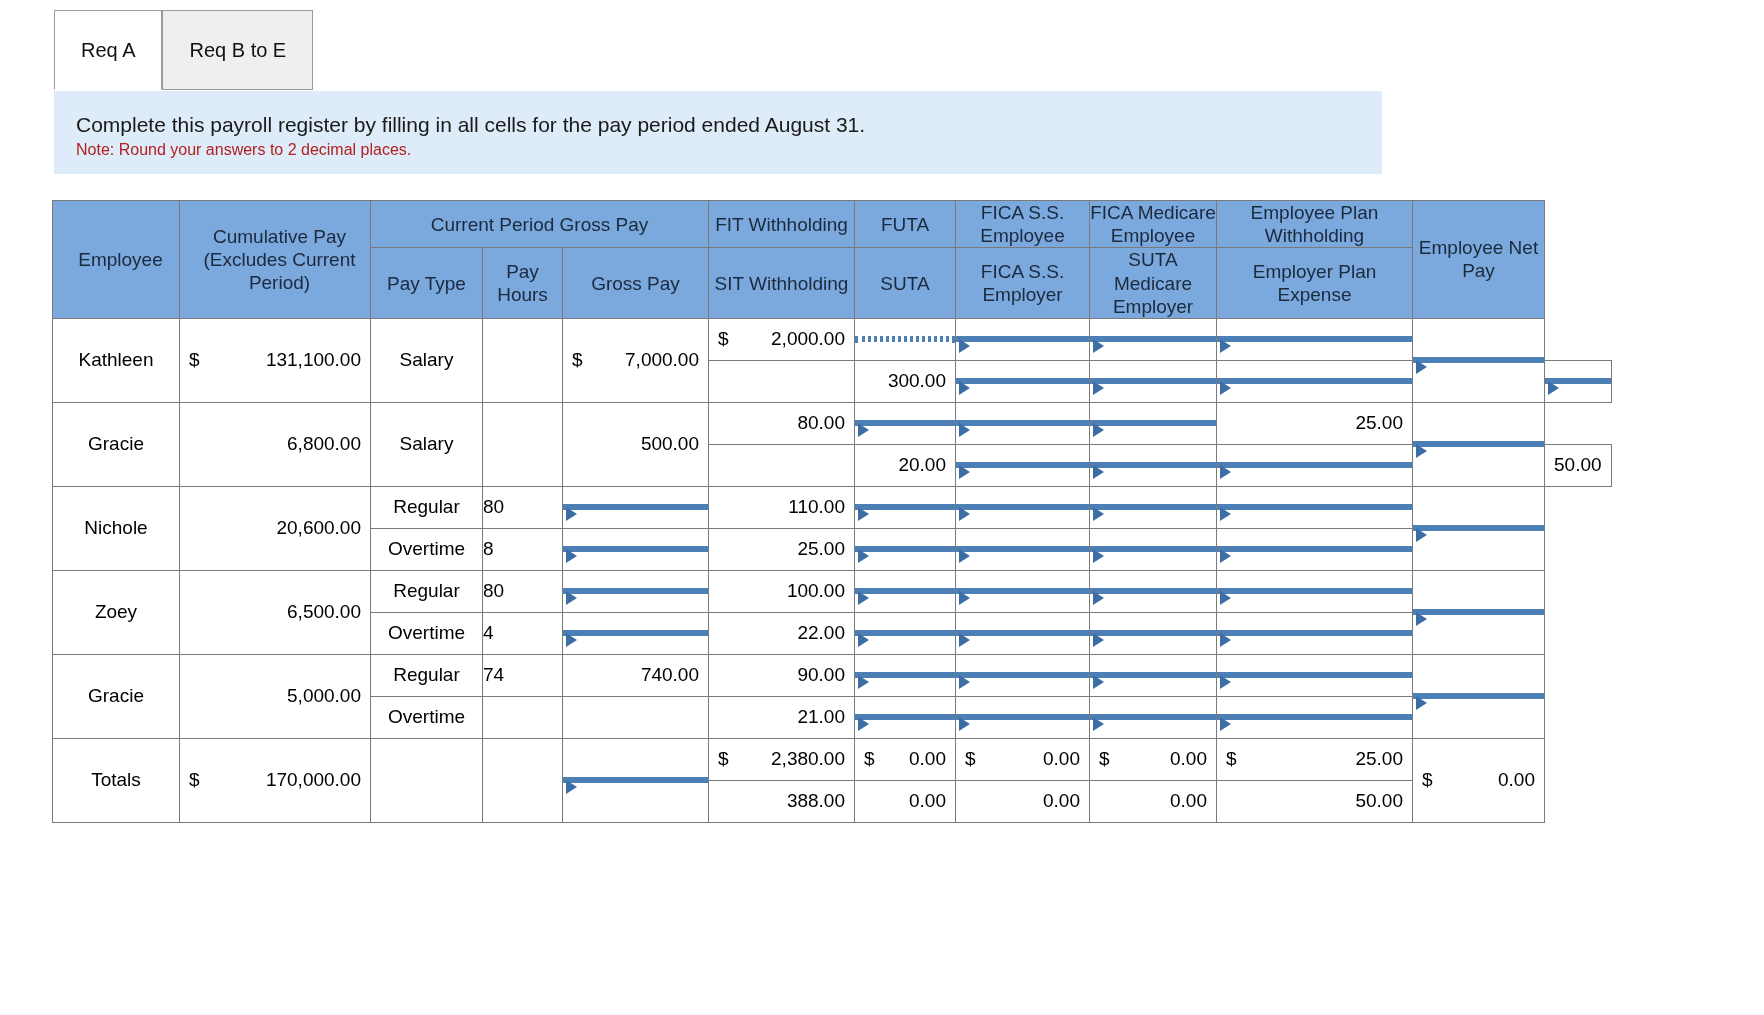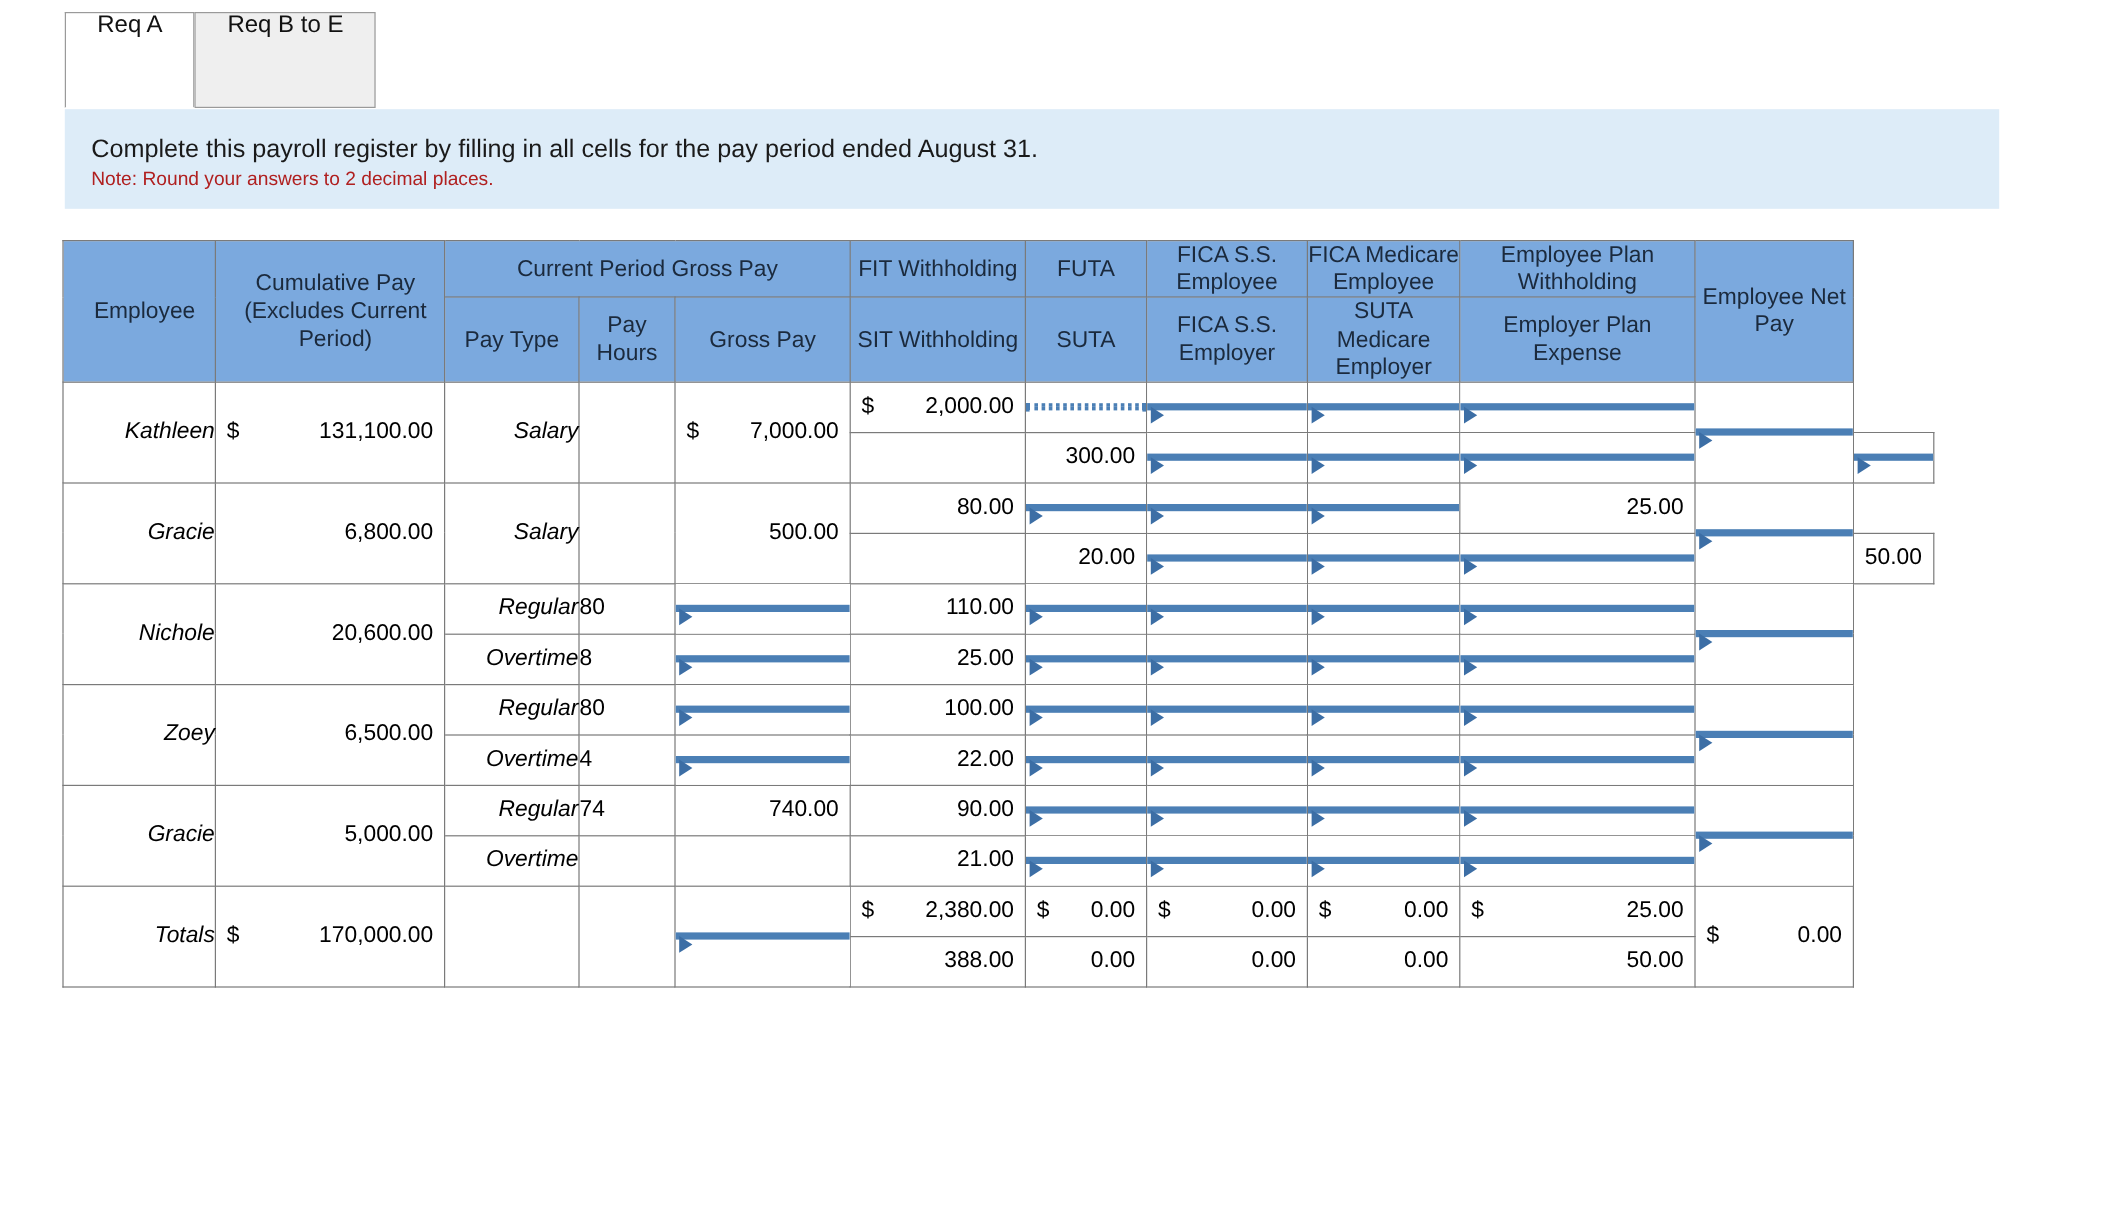--- a/index.html
+++ b/index.html
@@ -14,31 +14,31 @@
   .page { position:relative; width:1764px; height:1015px; }
 
   
   .tabs { position:absolute; left:54px; top:10px; display:flex; align-items:flex-end; }
   .tab {
     border:1px solid #9a9a9a;
     font-size:20px;
     line-height:1;
     padding:0 26px;
     height:80px;
-    display:flex; justify-content:center;
+    display:flex; align-items:center; justify-content:center;
     background:#f0f0f0;
     color:#111;
     white-space:nowrap;
   }
   .tab.active { background:#ffffff; border-bottom-color:#ffffff; position:relative; z-index:3; }
   .tab.inactive { background:#efefef; }
 
   
   .banner {
-    position:absolute; left:54px; top:91px; width:1612px; height:83px;
+    position:absolute; left:54px; top:91px; width:1328px; height:83px;
     background:#ddecf8;
     padding:20px 0 0 22px;
   }
   .banner .line1 { font-size:21px; color:#1a1a1a; line-height:1.35; }
   .banner .line2 { font-size:16px; color:#b02020; line-height:1.35; }
 
   
   .tblwrap { position:absolute; left:52px; top:200px; }
   table.reg {
     border-collapse:collapse;
@@ -55,21 +55,21 @@
     background:#7BA9DE;
     color:#1b2a3d;
     font-weight:bold;
     font-size:19px;
     text-align:center;
     line-height:1.22;
     padding:4px 5px;
   }
   th.hdr.left { text-align:center; padding-left:9px; }
 
-  td.txt { padding:4px 9px; text-align:right;font-style:italic; }
+  td.txt { padding:4px 9px; text-align:center; }
   td.ctr { padding:4px 6px; text-align:left; }
 
   
   .cur { display:flex; justify-content:space-between; align-items:center; padding:4px 9px; }
   .cur .sym { }
   .cur .amt { }
 
   
   td.inp { background:#ffffff; position:relative; padding:0; }
   .inbox {

